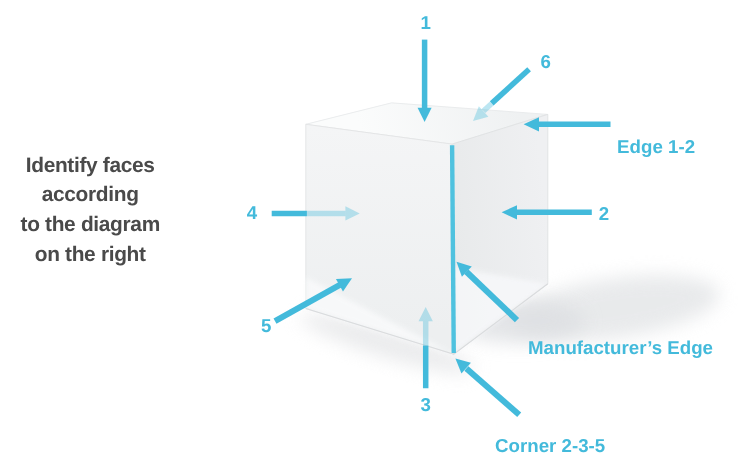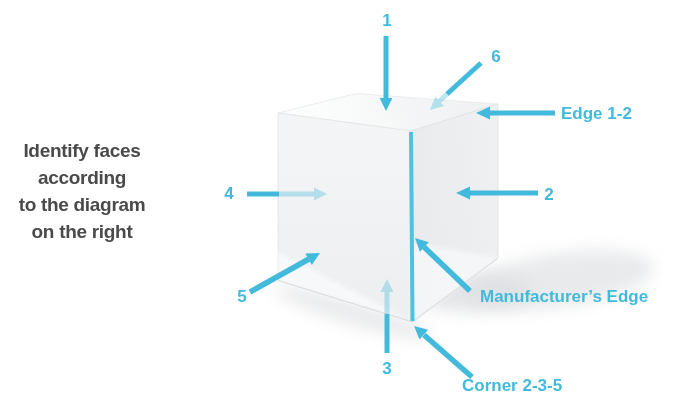--- a/index.html
+++ b/index.html
@@ -23,21 +23,21 @@
   }
   .instruction div { white-space: nowrap; }
 
   .lbl {
     position: absolute;
     color: var(--accent, #43BADB);
     font-size: 17px; font-weight: bold;
     white-space: nowrap;
     transform: translate(-50%, -50%);
   }
-  .lbl.left-anchored { transform: translate(0, -50%); }
+  .lbl.left-anchored { transform: translate(0, -50%); margin-top: 20px; }
 </style>
 </head>
 <body>
 
 <div class="stage">
 
   <div class="instruction">
     <div>Identify faces</div>
     <div>according</div>
     <div>to the diagram</div>
@@ -136,15 +136,15 @@
   </svg>
 
   <div class="lbl" style="left:387px; top:21px;">1</div>
   <div class="lbl" style="left:496px; top:57px;">6</div>
   <div class="lbl" style="left:549px; top:195px;">2</div>
   <div class="lbl" style="left:229px; top:194px;">4</div>
   <div class="lbl" style="left:242px; top:297px;">5</div>
   <div class="lbl" style="left:387px; top:369px;">3</div>
   <div class="lbl left-anchored" style="left:561px; top:114px;">Edge 1-2</div>
   <div class="lbl left-anchored" style="left:480px; top:297px;">Manufacturer’s Edge</div>
-  <div class="lbl left-anchored" style="left:462px; top:386px;">Corner 2-3-5</div>
+  <div class="lbl left-anchored" style="left:450px; top:386px;">Corner 2-3-5</div>
 
 </div>
 
 </body></html>

